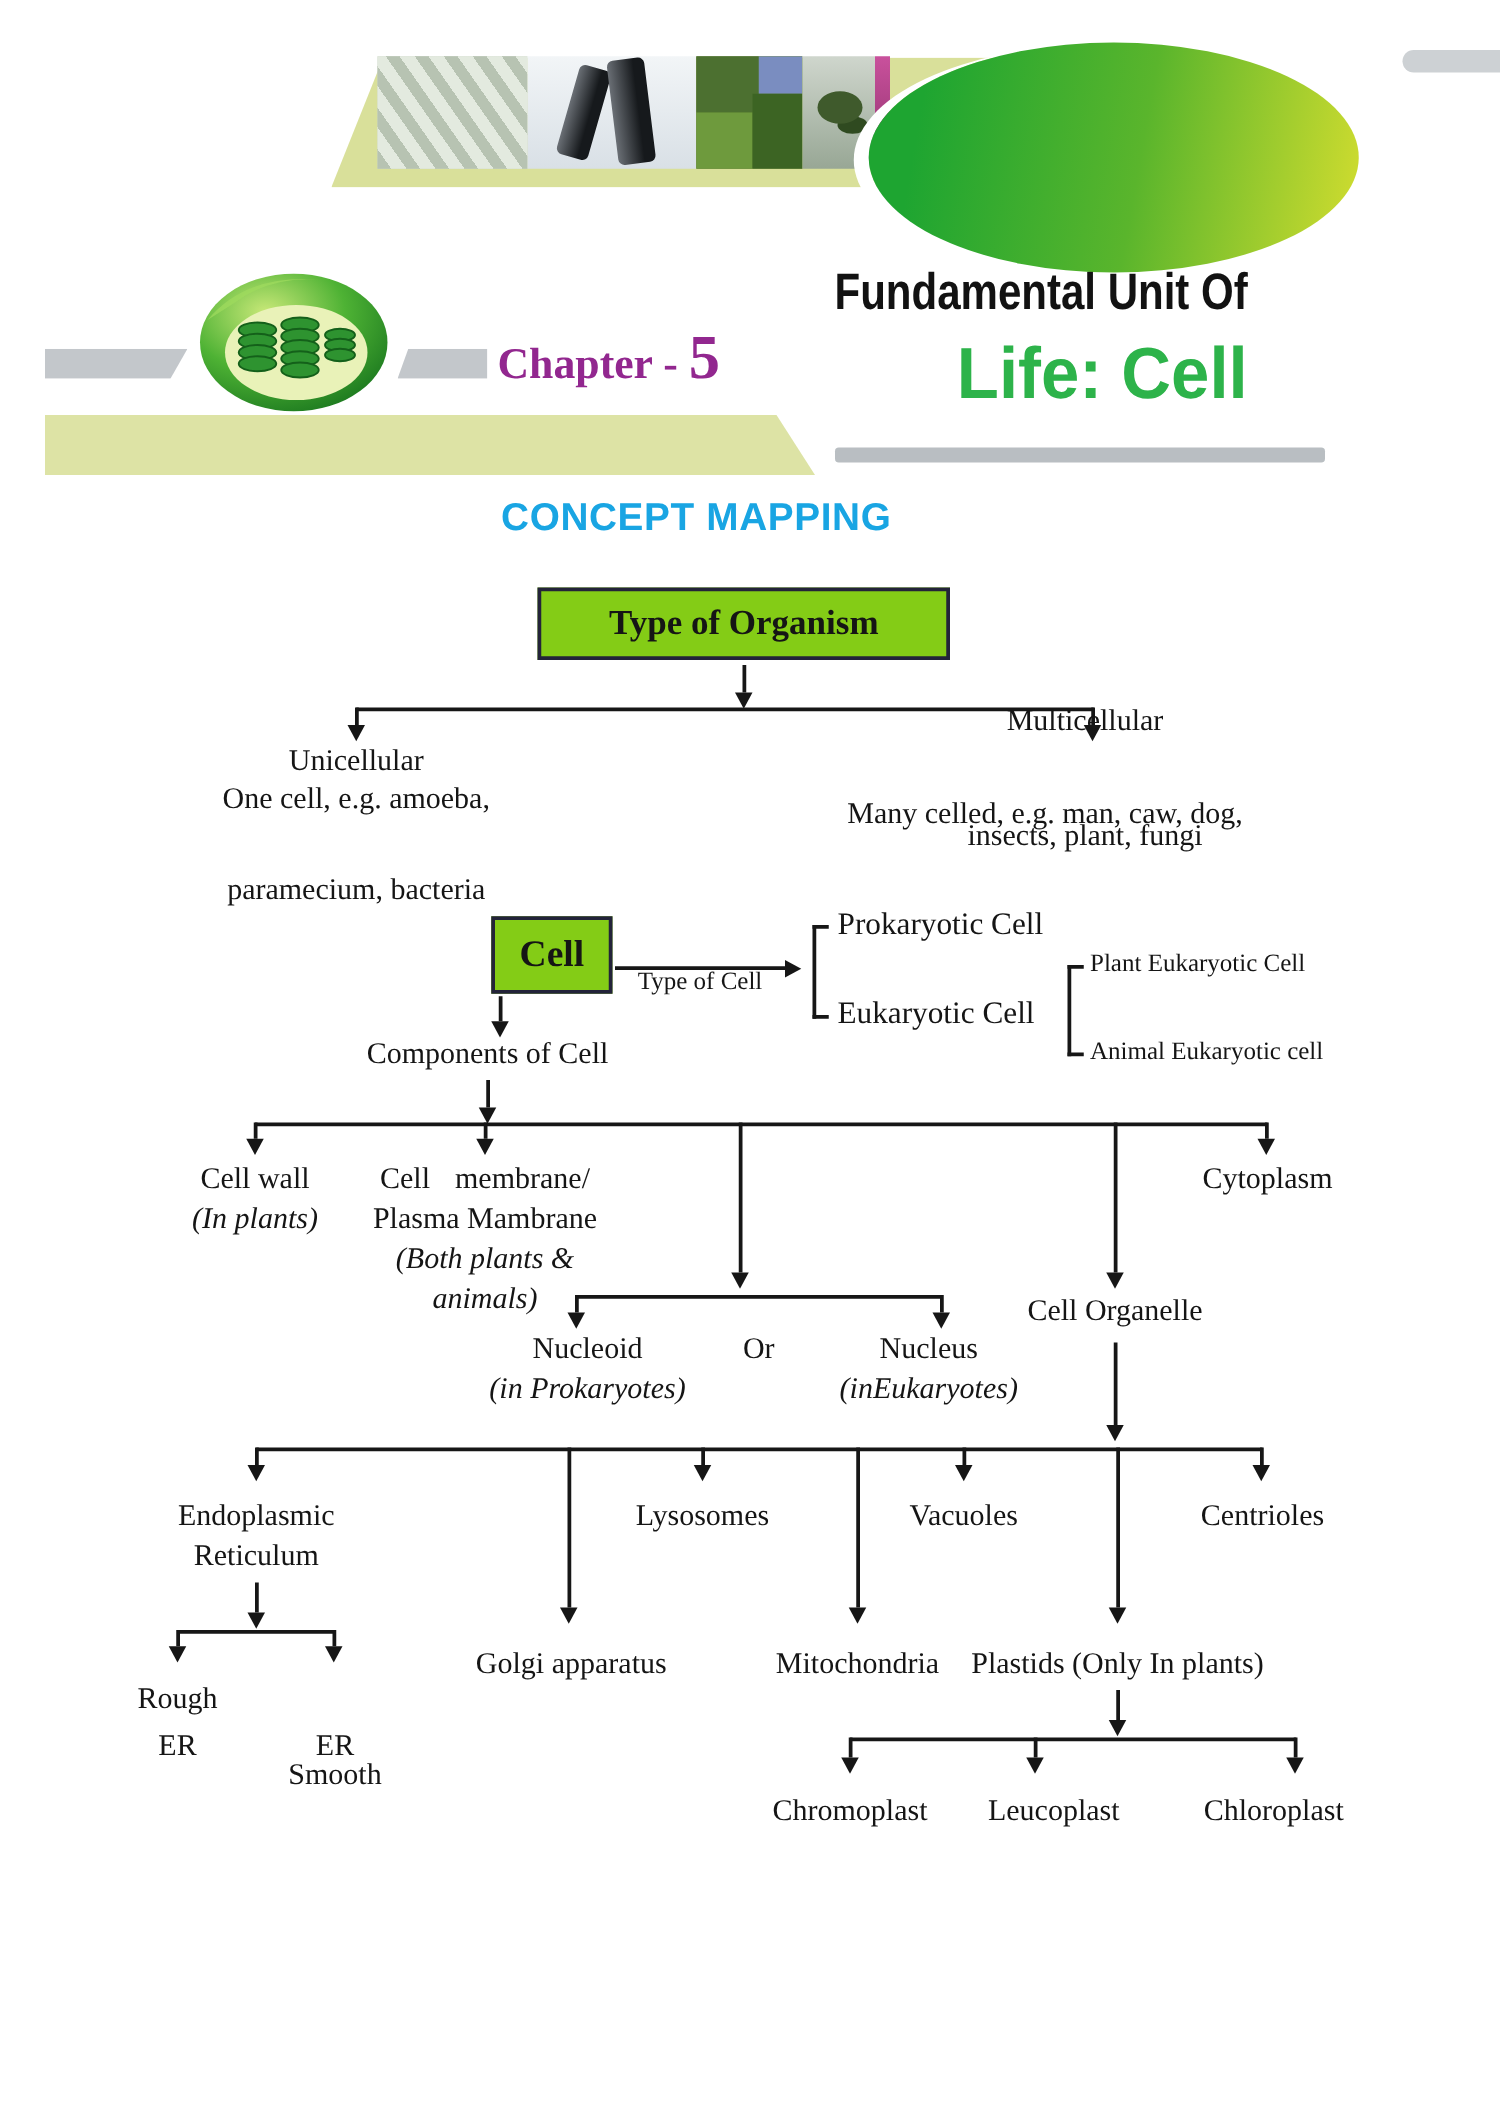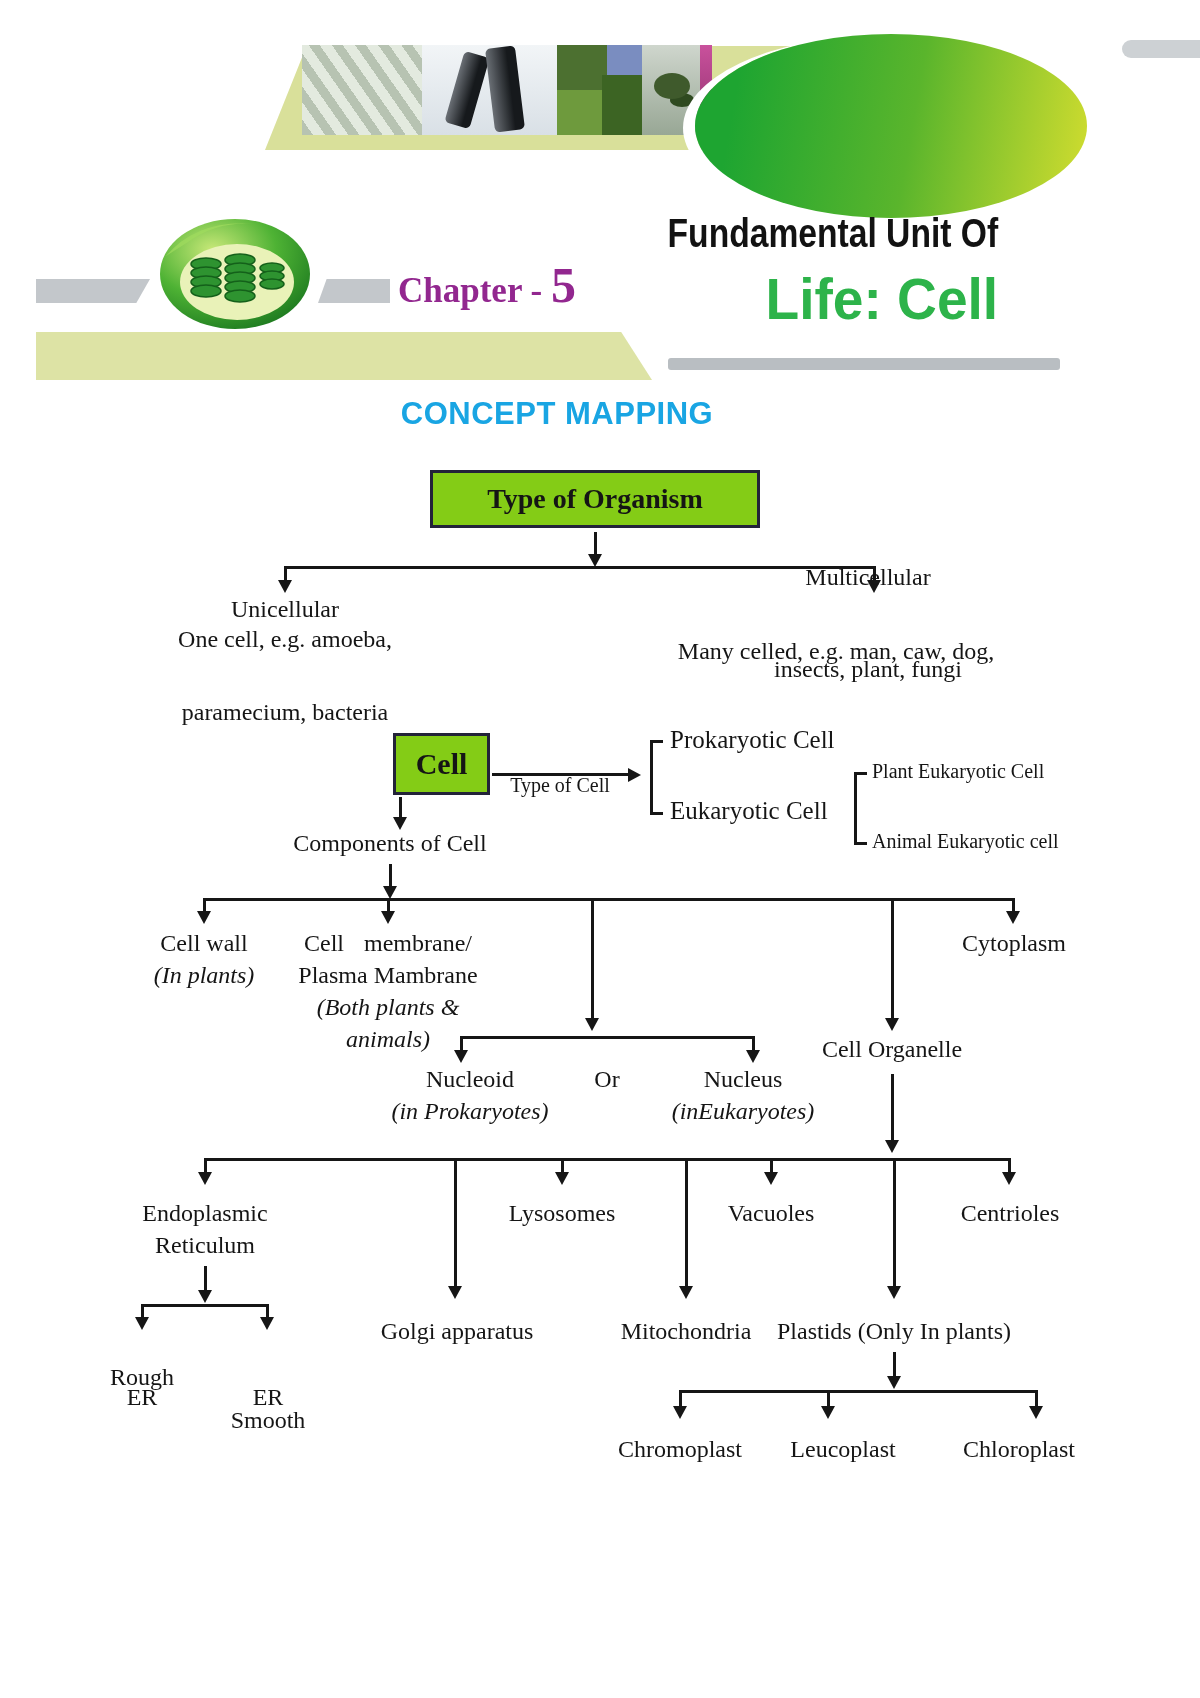--- a/index.html
+++ b/index.html
@@ -239,21 +239,21 @@
   <div class="t" style="left:686px;top:1318px;">Mitochondria</div>
   <div class="t" style="left:894px;top:1318px;">Plastids (Only In plants)</div>
 
   <div class="vl" style="left:204px;top:1266px;height:24px;"></div>
   <div class="ad" style="left:205px;top:1290px;"></div>
   <div class="hl" style="left:142px;top:1304px;width:126px;"></div>
   <div class="vl" style="left:141px;top:1304px;height:13px;"></div>
   <div class="ad" style="left:142px;top:1317px;"></div>
   <div class="vl" style="left:266px;top:1304px;height:13px;"></div>
   <div class="ad" style="left:267px;top:1317px;"></div>
-  <div class="t" style="left:142px;top:1346px;margin-top:18px;">Rough</div>
+  <div class="t" style="left:142px;top:1346px;">Rough</div>
   <div class="t" style="left:142px;top:1384px;">ER</div>
   <div class="t" style="left:268px;top:1407px;text-align:center;">Smooth</div>
   <div class="t" style="left:268px;top:1384px;">ER</div>
 
   <div class="vl" style="left:893px;top:1352px;height:24px;"></div>
   <div class="ad" style="left:894px;top:1376px;"></div>
   <div class="hl" style="left:680px;top:1390px;width:357px;"></div>
   <div class="vl" style="left:679px;top:1390px;height:16px;"></div>
   <div class="ad" style="left:680px;top:1406px;"></div>
   <div class="vl" style="left:827px;top:1390px;height:16px;"></div>

